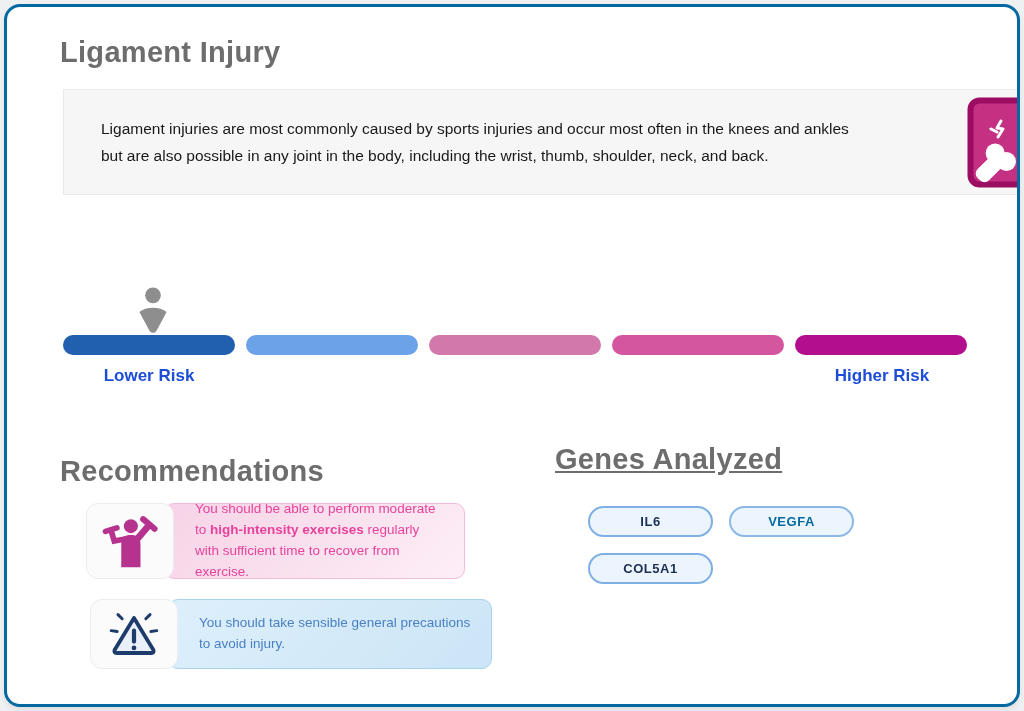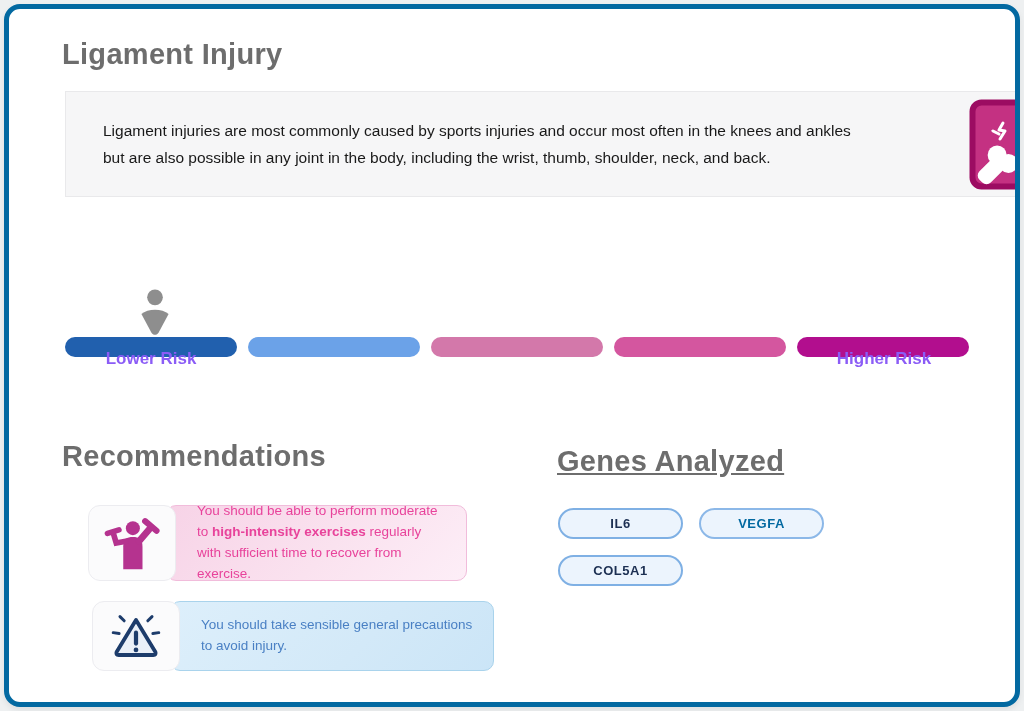--- a/index.html
+++ b/index.html
@@ -1,19 +1,19 @@
 <!DOCTYPE html>
 <html><head>
 <meta charset="utf-8">
 <style>
   * { margin:0; padding:0; box-sizing:border-box; }
   html,body { width:1024px; height:711px; background:#eef0f1; font-family:"Liberation Sans", sans-serif; }
   .card {
     position:relative; width:1016px; height:703px; margin:4px;
-    background:#ffffff; border:5px solid #0369a1; border-radius:16px;
+    background:#ffffff; border:3px solid #0369a1; border-radius:16px;
     box-shadow:0 3px 6px rgba(0,0,0,0.07); overflow:hidden;
   }
   .h-main {
     position:absolute; font-size:29px; font-weight:700; color:#6d6d6d; letter-spacing:.3px;
   }
   #title { left:53px; top:29px; }
   
   .info-box {
     position:absolute; left:56px; top:82px; width:1016px; height:106px;
     background:#f6f6f7; border:1px solid #e9e9eb; border-radius:0;
@@ -33,27 +33,27 @@
     position:absolute; left:56px; top:328px; width:904px; height:20px;
     display:flex; gap:11px;
   }
   .seg { flex:1; border-radius:10px; }
   .seg-0 { background:#2160ae; }
   .seg-1 { background:#6ba2e8; }
   .seg-2 { background:#d378aa; }
   .seg-3 { background:#d4569f; }
   .seg-4 { background:#b20e8e; }
   .scale-label {
-    position:absolute; top:340px; width:172px; text-align:center;
-    font-size:17px; font-weight:700; color:#8b5cf6;
+    position:absolute; top:359px; width:172px; text-align:center;
+    font-size:17px; font-weight:700; color:#1d4ed8;
   }
   #label-lower  { left:56px; }
   #label-higher { left:789px; }
   
-  #rec-heading { left:53px; top:431px; }
+  #rec-heading { left:53px; top:448px; }
   .rec-card { position:absolute; left:56px; width:402px; display:flex; align-items:stretch; }
   #rec-card-0 { top:496px; height:76px;padding-left:23px; }
   #rec-card-1 { top:592px; height:70px;margin-left:27px; }
   .rec-icon-box {
     position:relative; z-index:2; width:88px; flex:0 0 auto;
     background:#fbfbfc; border:1px solid #ececf0; border-radius:12px;
     display:flex; align-items:center; justify-content:center;
   }
   .rec-panel {
     flex:1; margin-left:-10px; border-radius:10px;
@@ -65,21 +65,21 @@
     background:linear-gradient(135deg,#f7d3e7 0%,#fae2ef 55%,#fdeef7 100%);
     border:1px solid #f1bcdb; color:#e8439b;
   }
   .panel-blue {
     background:linear-gradient(135deg,#ddeffb 0%,#d3e9f8 60%,#cbe5f7 100%);
     border:1px solid #a9d3ec; color:#4a80c4;
   }
   
   #genes-heading { left:548px; top:436px;text-decoration:underline; }
   .genes-grid {
-    position:absolute; left:549px; top:499px;
+    position:absolute; left:581px; top:499px;
     display:grid; grid-template-columns:125px 125px; column-gap:18px; row-gap:36px;gap:16px;
   }
   .gene-pill {
     width:125px; height:31px; border-radius:16px; cursor:pointer;
     background:#ecf4fd; border:2px solid #7fb0e4;
     display:flex; align-items:center; justify-content:center;
     font-size:13px; font-weight:700; letter-spacing:.5px; color:#1c2f52;
   }
   .gene-pill.dim { color:#0369a1; border-color:#8cb8e8; }
 </style>

